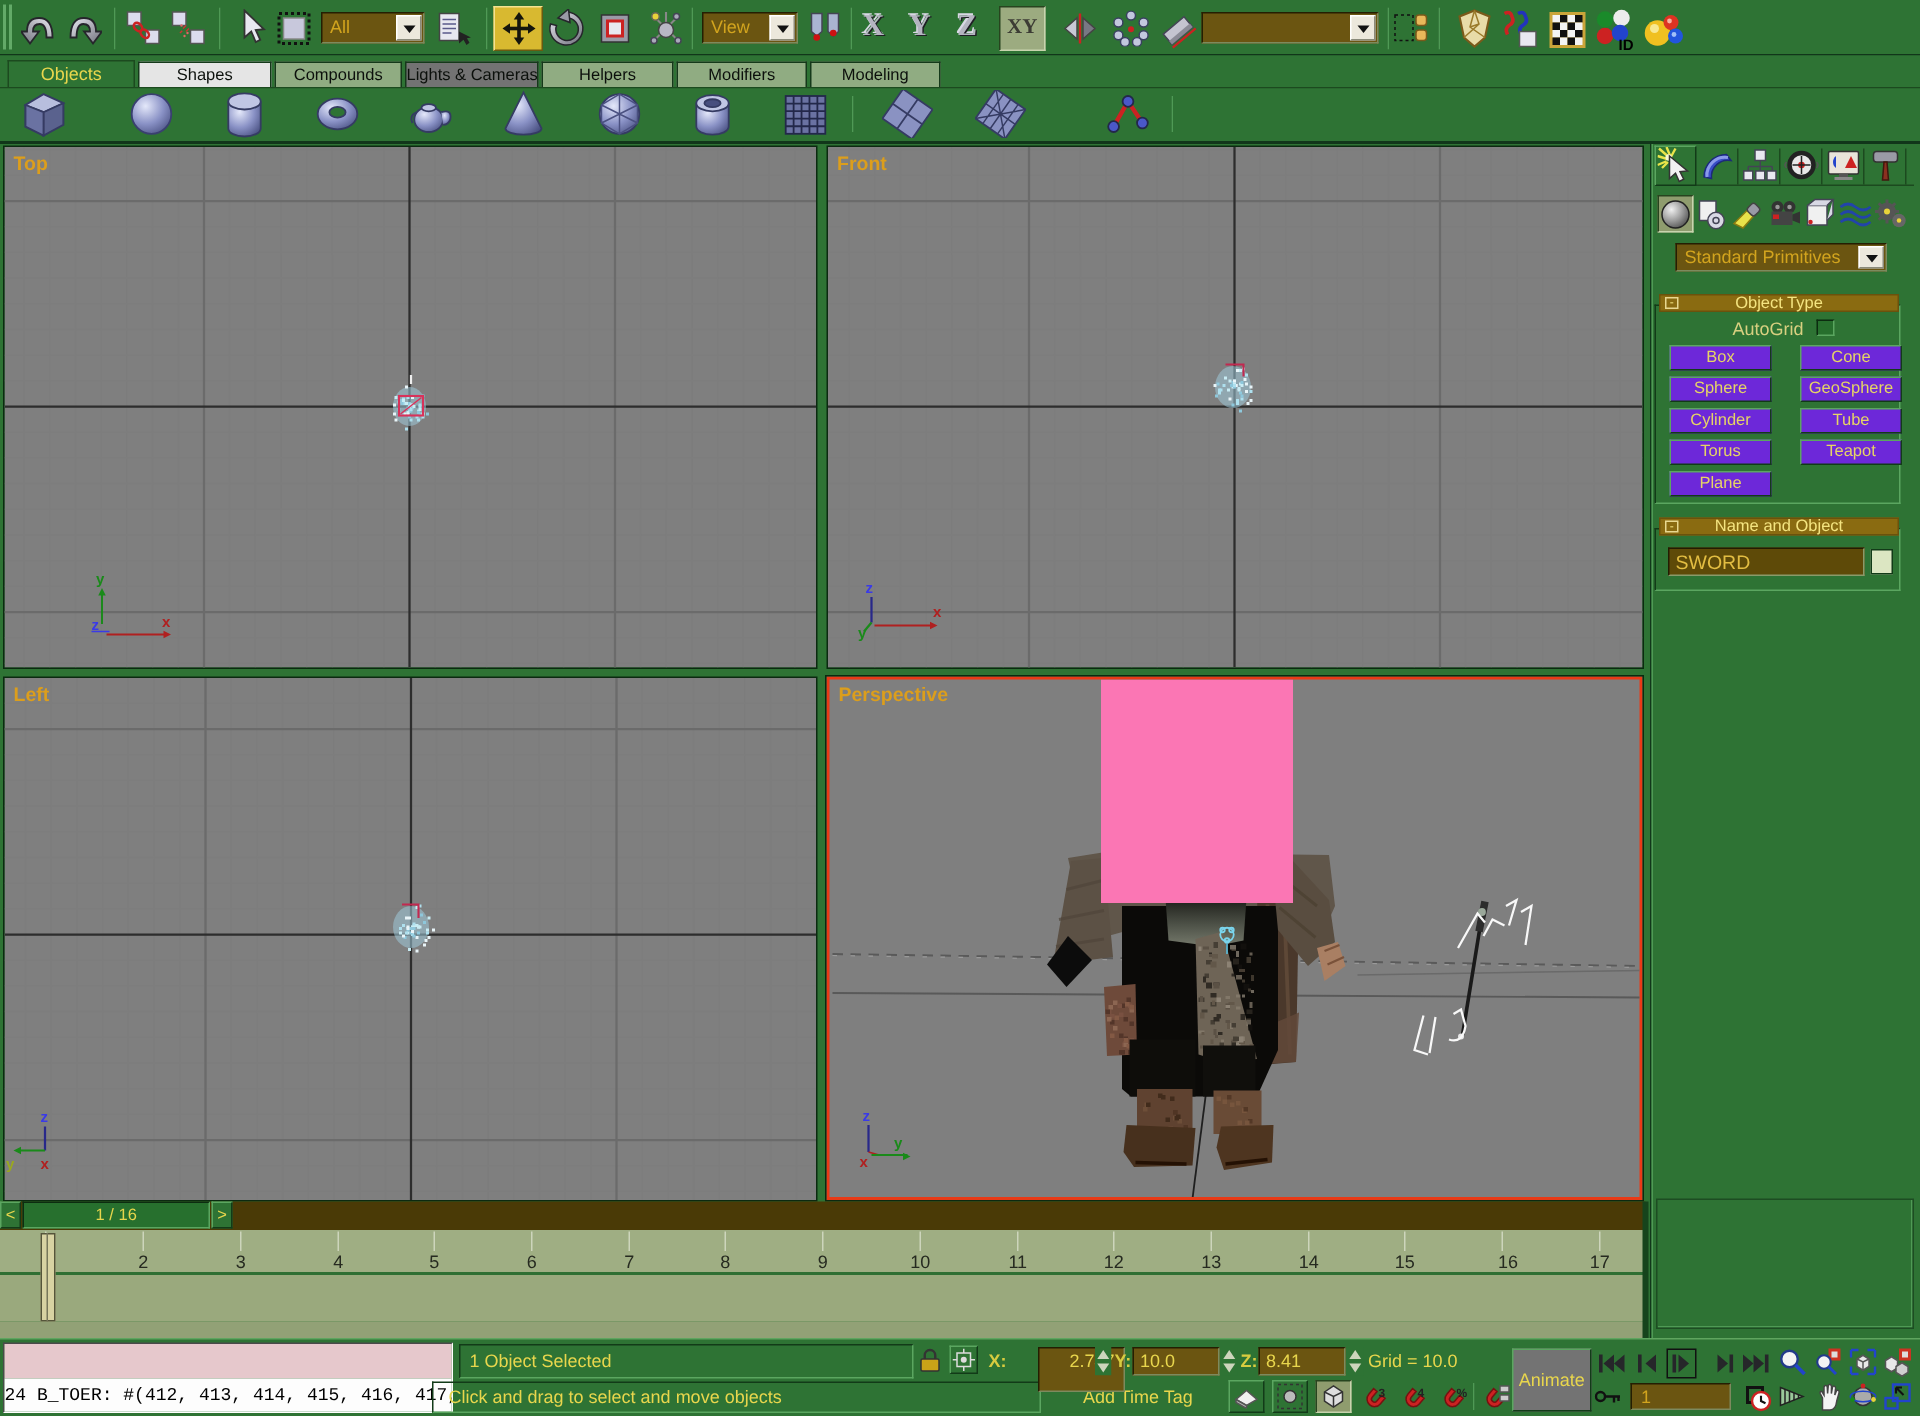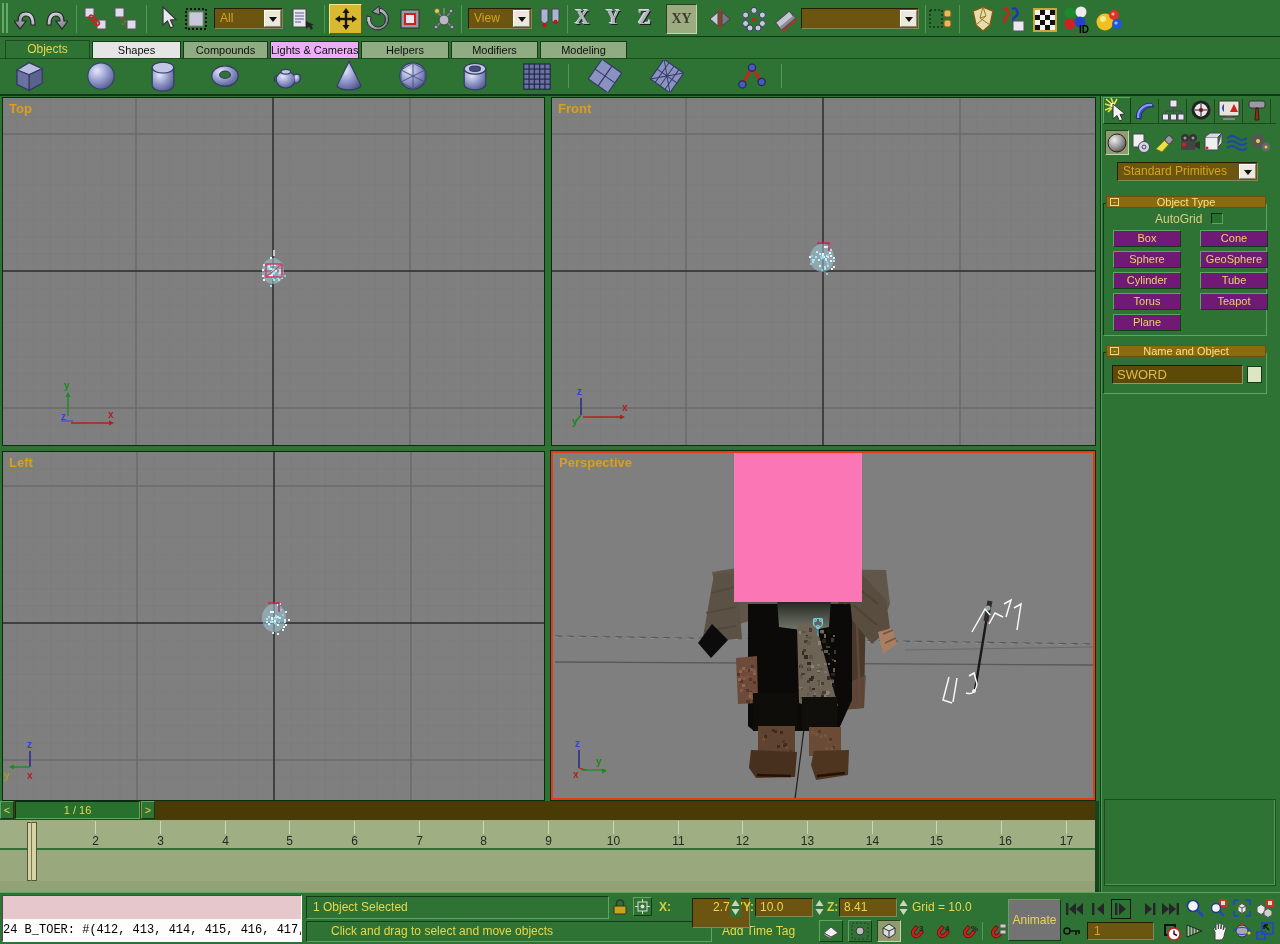--- a/index.html
+++ b/index.html
@@ -1,21 +1,21 @@
 <!DOCTYPE html>
 <html><head><meta charset="utf-8"><style>
 *{margin:0;padding:0;box-sizing:border-box}
 html,body{width:1280px;height:944px;overflow:hidden}
 body{position:relative;background:#2e7334;font-family:"Liberation Sans",sans-serif;font-size:11px}
 .a{position:absolute}
 .combo{background:#6b5511;border:1px solid;border-color:#241e02 #7d8a5e #7d8a5e #241e02;color:#d2a41e;font-size:12px}
 .cbtn{position:absolute;right:1px;top:1px;bottom:1px;width:17px;background:#ece8dc;border:1px solid;border-color:#fff #8a8a7a #8a8a7a #fff}
 .cbtn:after{content:"";position:absolute;left:50%;top:50%;margin:-2px 0 0 -4px;border:4px solid transparent;border-top:5px solid #111;border-bottom:0}
 .fld{background:#6b5511;border:1px solid;border-color:#241e02 #7d8a5e #7d8a5e #241e02;color:#e8d64d;font-size:12px}
-.pbtn{background:#701a75;border:1px solid;border-color:#5ba660 #123b18 #123b18 #5ba660;color:#e6d465;text-align:center;font-size:11px}
+.pbtn{background:#6d28d9;border:1px solid;border-color:#5ba660 #123b18 #123b18 #5ba660;color:#e6d465;text-align:center;font-size:11px}
 .sunk{border:1px solid;border-color:#123b18 #5ba660 #5ba660 #123b18}
 .vlab{color:#dc9e1c;font-weight:bold;font-size:13px}
 </style></head><body>
 <div class="a" style="left:0;top:0;width:1280px;height:37px;background:#2e7334;border-bottom:1px solid #11361a"></div>
 <div class="a" style="left:2px;top:3px;width:2px;height:30px;background:#63aa68"></div>
 <div class="a" style="left:6px;top:3px;width:2px;height:30px;background:#63aa68"></div>
 <svg class="a" style="left:14px;top:8px" width="24" height="24" viewBox="0 0 24 24">
     <g transform="scale(-1,1) translate(-24,0)">
       <defs>
         <linearGradient id="mg" x1="0" y1="0" x2="1" y2="1">
@@ -196,21 +196,21 @@
     <circle cx="8" cy="12" r="3" fill="#f8e890"></circle>
     <circle cx="19" cy="8" r="5" fill="#dd3322"></circle>
     <circle cx="18" cy="7" r="1.6" fill="#f8b0a0"></circle>
     <circle cx="22" cy="17" r="5" fill="#2255dd"></circle>
     <circle cx="21" cy="16" r="1.6" fill="#a0c0f8"></circle>
   </svg>
 <div class="a" style="left:0;top:37px;width:1280px;height:22px;background:#2e7334"></div>
 <div class="a" style="left:5px;top:40px;width:85px;height:18px;background:#2e7334;border:1px solid #1c4a1f;border-bottom:none;color:#e8d64d;font-size:12px;text-align:center;line-height:17px">Objects</div>
 <div class="a" style="left:92px;top:41px;width:89px;height:17px;background:#e5e5e5;border:1px solid #15391a;border-bottom:none;color:#0c100c;font-size:11px;text-align:center;line-height:16px;white-space:nowrap;overflow:hidden">Shapes</div>
 <div class="a" style="left:183px;top:41px;width:85px;height:17px;background:#90ac82;border:1px solid #15391a;border-bottom:none;color:#0c100c;font-size:11px;text-align:center;line-height:16px;white-space:nowrap;overflow:hidden">Compounds</div>
-<div class="a" style="left:270px;top:41px;width:89px;height:17px;background:#f0abfc;border:1px solid #15391a;border-bottom:none;color:#0c100c;font-size:11px;text-align:center;line-height:16px;white-space:nowrap;overflow:hidden">Lights &amp; Cameras</div>
+<div class="a" style="left:270px;top:41px;width:89px;height:17px;background:#737373;border:1px solid #15391a;border-bottom:none;color:#0c100c;font-size:11px;text-align:center;line-height:16px;white-space:nowrap;overflow:hidden">Lights &amp; Cameras</div>
 <div class="a" style="left:361px;top:41px;width:88px;height:17px;background:#90ac82;border:1px solid #15391a;border-bottom:none;color:#0c100c;font-size:11px;text-align:center;line-height:16px;white-space:nowrap;overflow:hidden">Helpers</div>
 <div class="a" style="left:451px;top:41px;width:87px;height:17px;background:#90ac82;border:1px solid #15391a;border-bottom:none;color:#0c100c;font-size:11px;text-align:center;line-height:16px;white-space:nowrap;overflow:hidden">Modifiers</div>
 <div class="a" style="left:540px;top:41px;width:87px;height:17px;background:#90ac82;border:1px solid #15391a;border-bottom:none;color:#0c100c;font-size:11px;text-align:center;line-height:16px;white-space:nowrap;overflow:hidden">Modeling</div>
 <div class="a" style="left:0;top:58px;width:1280px;height:1px;background:#1c4a1f"></div>
 <div class="a" style="left:0;top:59px;width:1280px;height:37px;background:#2e7334;border-bottom:2px solid #11361a"></div>
 <svg class="a" style="left:12px;top:60px" width="34" height="32" viewBox="0 0 34 32">
     <defs>
       <radialGradient id="pg" cx="0.35" cy="0.3" r="0.9">
         <stop offset="0" stop-color="#e4e8fa"></stop>
         <stop offset="0.5" stop-color="#8a92c6"></stop>
@@ -957,21 +957,21 @@
 <div class="a" style="left:1056px;top:834px;width:21px;text-align:center;color:#262a20;font-size:12px">17</div>
 <div class="a" style="left:27px;top:822px;width:10px;height:59px;background:#d8d3a2;border:1px solid #55553a"></div>
 <div class="a" style="left:31px;top:822px;width:1px;height:59px;background:#77775a"></div>
 <div class="a" style="left:1095px;top:801px;width:4px;height:91px;background:#16441c"></div>
 <div class="a" style="left:1104px;top:799px;width:172px;height:87px;border:1px solid #1d4d22;box-shadow:inset -1px -1px 0 #4f9a55"></div>
 <div class="a" style="left:0;top:892px;width:1280px;height:52px;background:#2e7334;border-top:1px solid #5fa55f"></div>
 <div class="a" style="left:2px;top:895px;width:300px;height:47px;border:1px solid;border-color:#4a4a4a #fff #fff #4a4a4a"></div>
 <div class="a" style="left:3px;top:896px;width:298px;height:23px;background:#e6c8cc"></div>
 <div class="a" style="left:3px;top:919px;width:298px;height:22px;background:#fdfdfd;color:#000;font-family:'Liberation Mono',monospace;font-size:12px;line-height:22px;white-space:nowrap;overflow:hidden">24 B_TOER: #(412, 413, 414, 415, 416, 417,</div>
 <div class="a sunk" style="left:306px;top:896px;width:303px;height:23px;color:#e8d64d;font-size:12px;line-height:21px;padding-left:6px">1 Object Selected</div>
-<div class="a sunk" style="left:306px;top:921px;width:406px;height:21px;color:#e8d64d;font-size:12px;line-height:19px;padding-left:24px">Click and drag to select and move objects</div>
+<div class="a sunk" style="left:288px;top:921px;width:406px;height:21px;color:#e8d64d;font-size:12px;line-height:19px;padding-left:10px">Click and drag to select and move objects</div>
 <div class="a" style="left:722px;top:924px;color:#e8d64d;font-size:12px">Add Time Tag</div>
 <svg class="a" style="left:610px;top:897px" width="20" height="20" viewBox="0 0 20 20">
     <rect x="4" y="9" width="12" height="8" rx="1" fill="#caa318" stroke="#333"></rect>
     <path d="M6.5 9 V6.5 a3.5 3.5 0 0 1 7 0 V9" fill="none" stroke="#333" stroke-width="1.6"></path>
   </svg>
 <div class="a" style="left:633px;top:897px;width:19px;height:19px;background:#2e7334;border:1px solid;border-color:#5ba660 #123b18 #123b18 #5ba660"></div>
 <svg class="a" style="left:635px;top:899px" width="15" height="15" viewBox="0 0 15 15">
     <rect x="3" y="3" width="9" height="9" fill="none" stroke="#ddd"></rect>
     <circle cx="7.5" cy="7.5" r="2" fill="#ddd"></circle>
     <path d="M7.5 0 V3 M7.5 12 V15 M0 7.5 H3 M12 7.5 H15" stroke="#ddd"></path>

